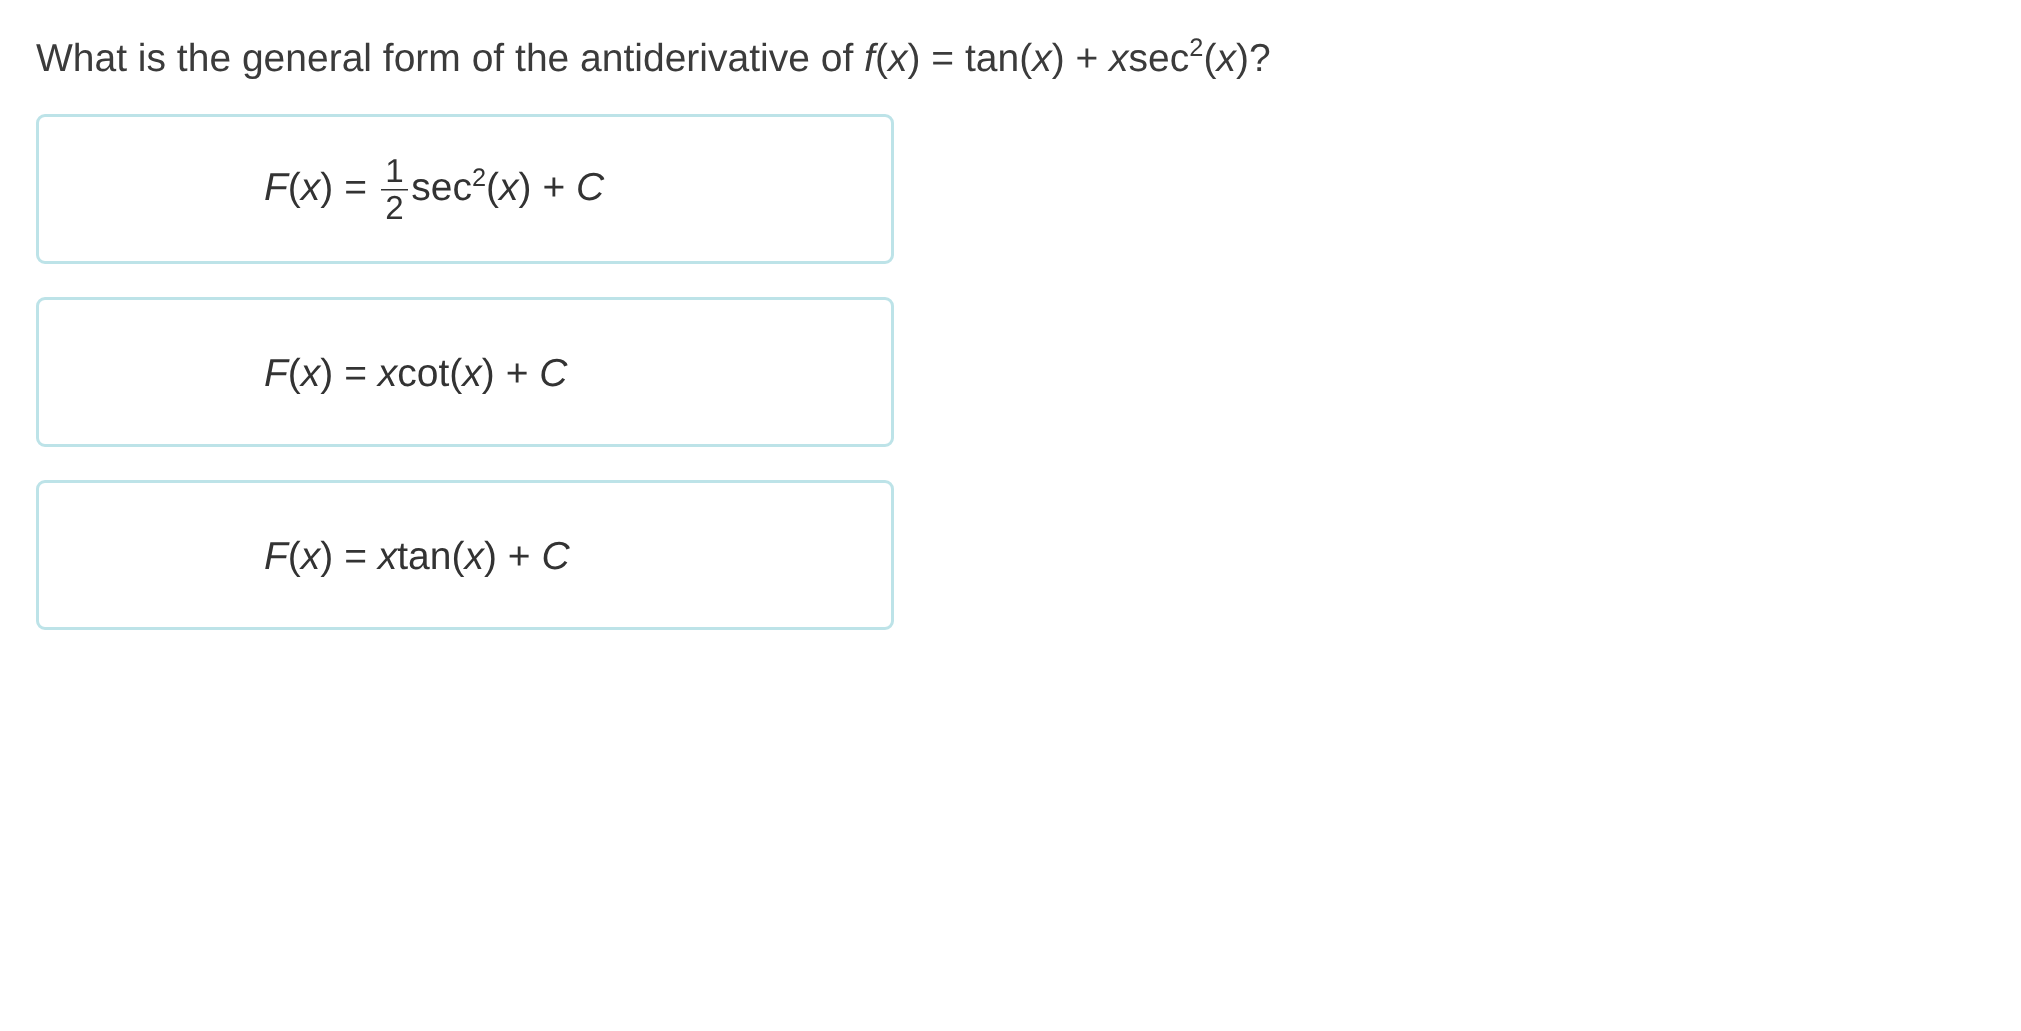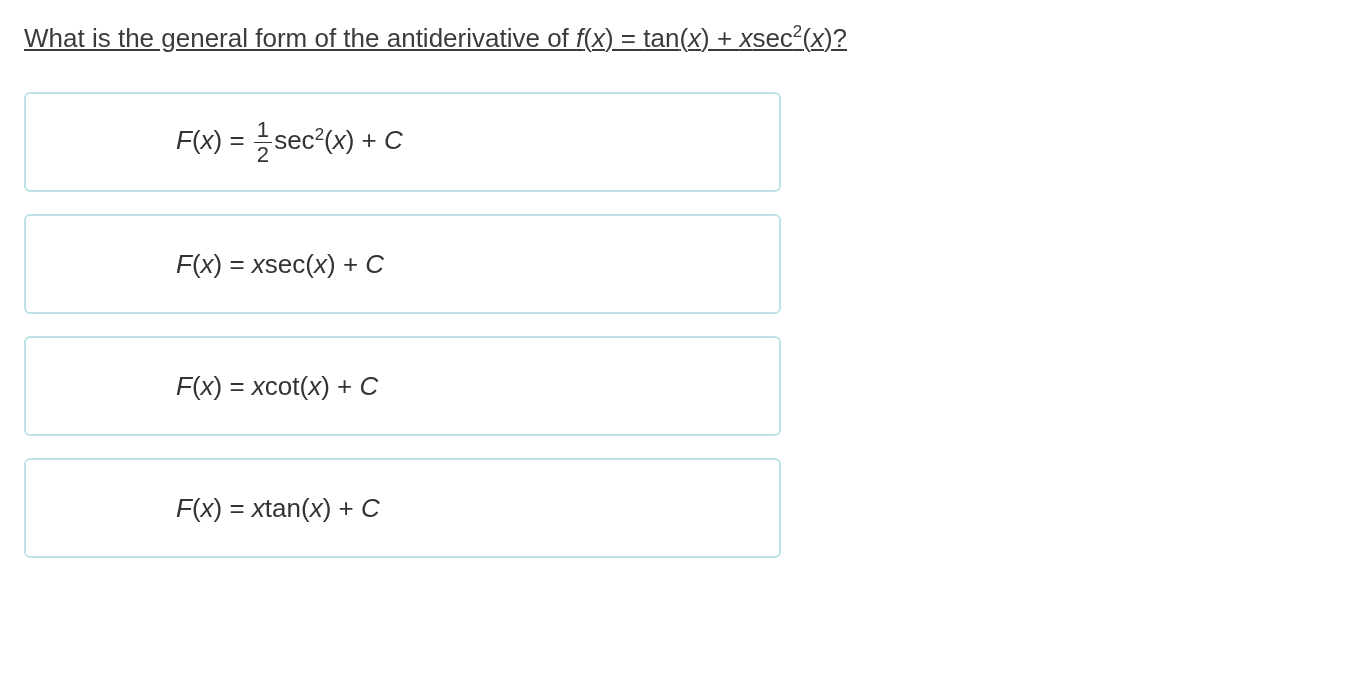--- a/index.html
+++ b/index.html
@@ -6,30 +6,29 @@
     margin: 0;
     padding: 20px 24px;
     font-family: Verdana, Geneva, sans-serif;
     font-size: 26px;
     color: #333;
     background: #fff;
     width: 1347px;
     box-sizing: border-box;
   }
   .question {
-    margin-bottom: 36px;
+    margin-bottom: 20px;
     line-height: 1.4;
     color: #3b3b3b;
-    text-decoration: underline;
   }
   .options {
     display: flex;
     flex-direction: column;
     gap: 22px;
-    width: 757px;
+    width: 572px;
   }
   .option {
     border: 2px solid #bde3e8;
     border-radius: 6px;
     padding: 24px 20px 24px 150px;
     min-height: 48px;
     display: flex;
     align-items: center;
     color: #333;
     background: #fff;
@@ -64,25 +63,20 @@
 
   <div class="option">
     <span>
       <span class="mi">F</span><span>(</span><span class="mi">x</span><span>) = </span><span class="frac">
           <span class="num">1</span>
           <span class="den">2</span>
         </span><span>sec</span><sup>2</sup><span>(</span><span class="mi">x</span><span>) + </span><span class="mi">C</span>
     </span>
   </div>
 
-  <div class="option">
-    <span>
-      <span class="mi">F</span><span>(</span><span class="mi">x</span><span>) = </span><span class="mi">x</span><span>sec</span><span>(</span><span class="mi">x</span><span>) + </span><span class="mi">C</span>
-    </span>
-  </div>
 
   <div class="option">
     <span>
       <span class="mi">F</span><span>(</span><span class="mi">x</span><span>) = </span><span class="mi">x</span><span>cot</span><span>(</span><span class="mi">x</span><span>) + </span><span class="mi">C</span>
     </span>
   </div>
 
   <div class="option">
     <span>
       <span class="mi">F</span><span>(</span><span class="mi">x</span><span>) = </span><span class="mi">x</span><span>tan</span><span>(</span><span class="mi">x</span><span>) + </span><span class="mi">C</span>

